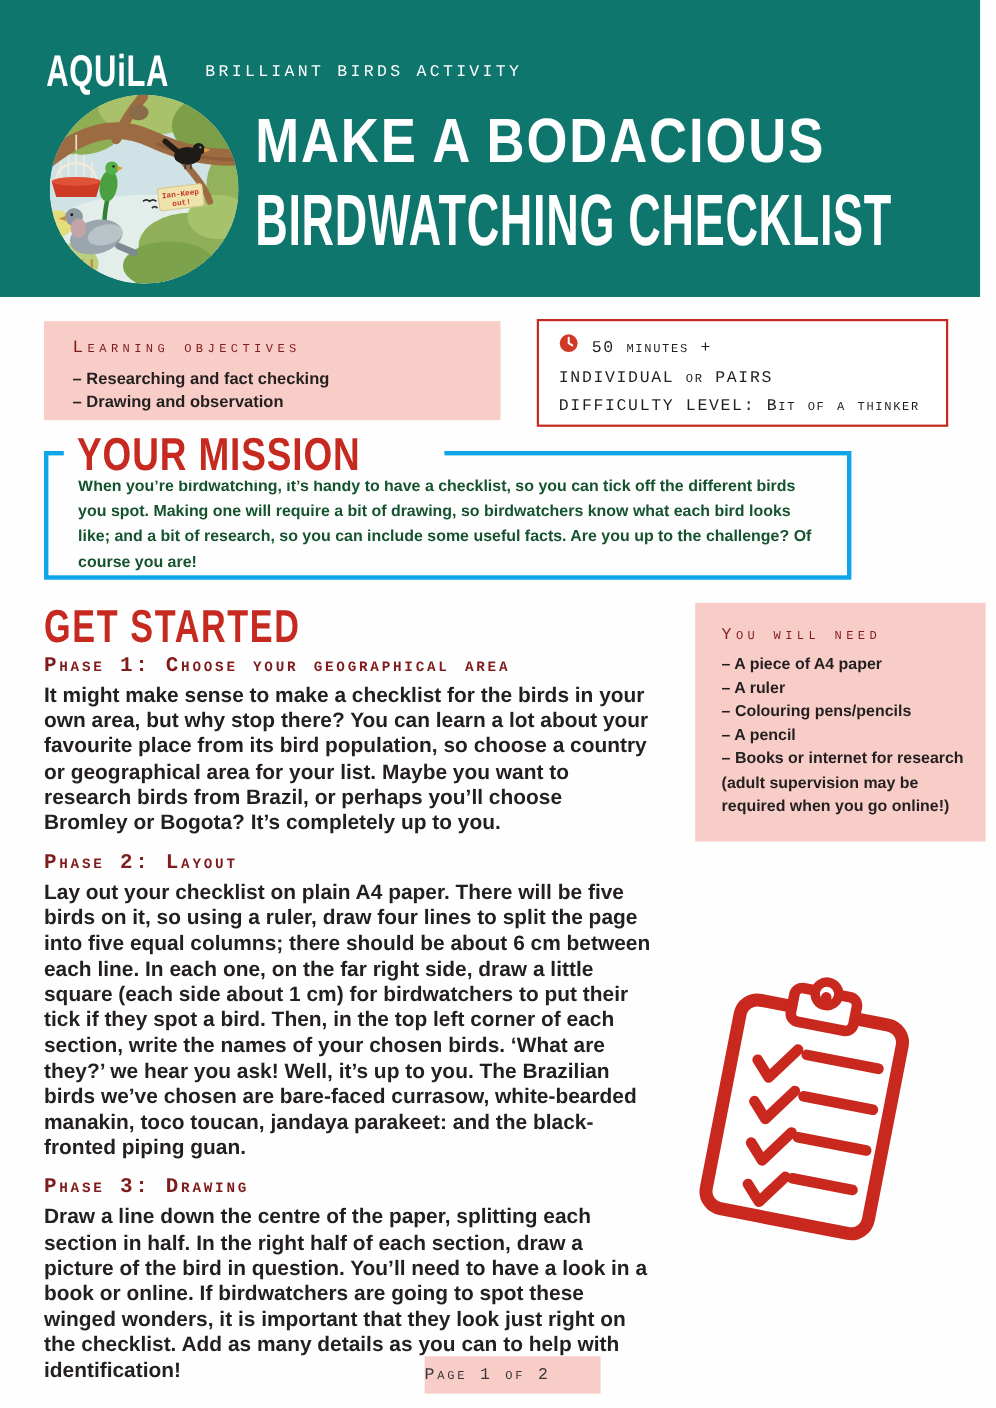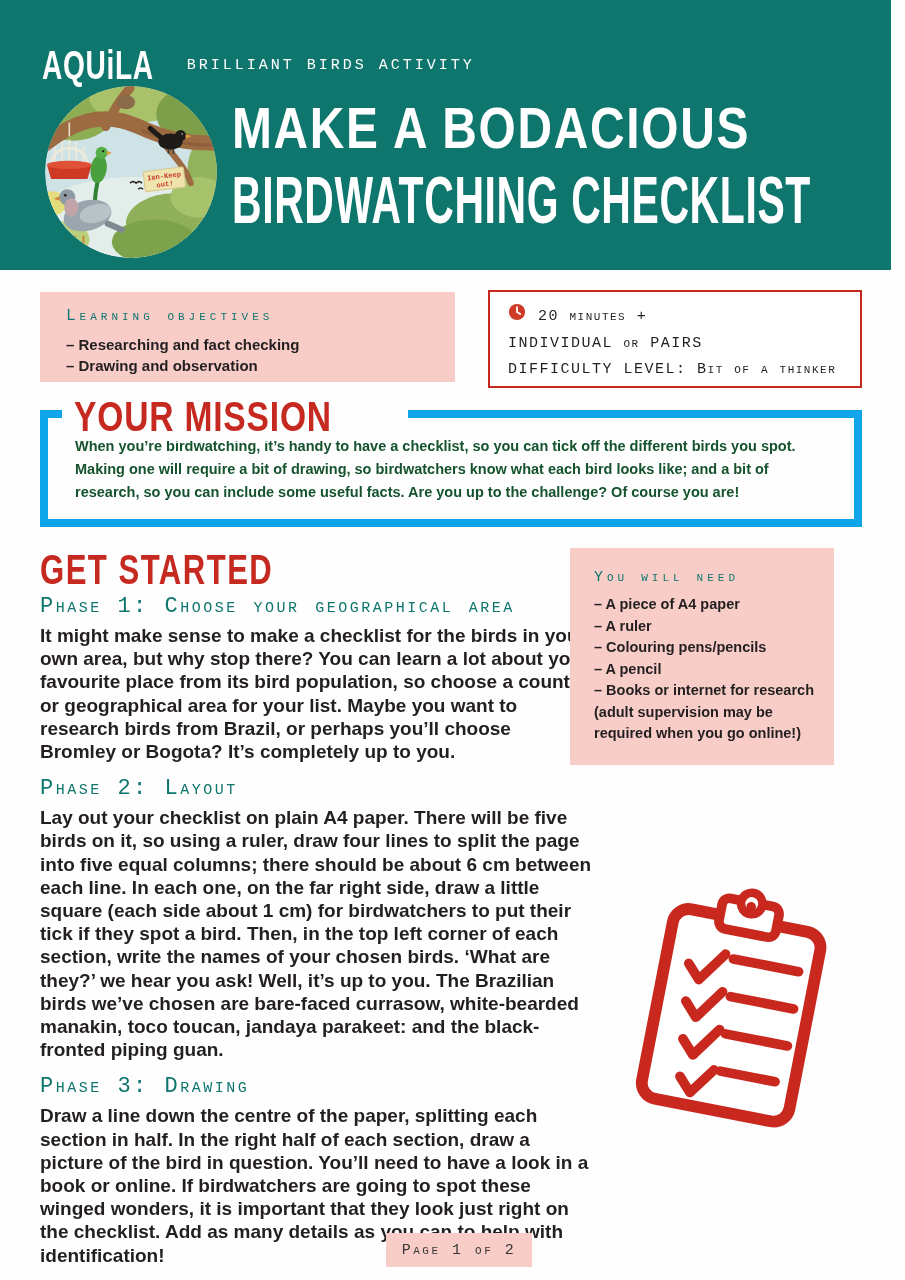--- a/index.html
+++ b/index.html
@@ -14,59 +14,59 @@
   .tagline { font-family:"Liberation Mono", monospace; color:#ffffff; font-size:15px;
              letter-spacing:3px; margin-left:-30px; white-space:nowrap; }
   .circle-illo { position:absolute; left:45px; top:86px; width:172px; height:172px; border-radius:50%; overflow:hidden; }
   .title { position:absolute; left:232px; top:100px; color:#ffffff; font-weight:700; line-height:1; }
   .title .t1 span { display:inline-block; font-size:57px; letter-spacing:2px; transform:scale(0.84,1.0); transform-origin:left bottom; white-space:nowrap; }
   .title .t2 { margin-top:10px; }
   .title .t2 span { display:inline-block; font-size:66px; letter-spacing:1px; transform:scale(0.62,1.0); transform-origin:left top; white-space:nowrap; }
 
   
   .tw { font-family:"Liberation Mono", monospace; font-variant:small-caps; }
-  .tw-red { color:#0f766e; }
+  .tw-red { color:#7f1d1d; }
 
   
   .lo-box { position:absolute; left:40px; top:292px; width:415px; height:90px; background:#f8cdc8; padding:15px 24px 0 26px; }
   .lo-title { font-size:16px; letter-spacing:4px; margin-bottom:9px; }
   .lo-item { font-size:15px; color:#231f20; line-height:21px; font-weight:700; font-weight:600; }
   .lo-item { font-weight:bold; font-weight:600; }
   .lo-item { font-weight:normal; font-weight:600; }
   .info-box { position:absolute; left:488px; top:290px; width:374px; height:98px; background:#ffffff;
               border:2px solid #c5291f; padding:11px 16px 0 18px; }
   .info-line { font-size:15px; letter-spacing:1.5px; line-height:26px; color:#231f20; display:flex; align-items:center; }
   .clock { margin-right:12px; flex:0 0 auto; display:inline-block; }
 
   
-  .mission { position:absolute; left:40px; top:410px; width:822px; height:117px; border:8px solid #0ea5e9; }
+  .mission { position:absolute; left:40px; top:410px; width:734px; height:117px; border:4px solid #0ea5e9; }
   .mission-title { position:absolute; top:-25px; left:14px; background:#fefefe; padding:0 12px; color:#c5291f; font-weight:700; }
   .mission-title span { display:inline-block; font-size:42px; letter-spacing:1px; transform:scale(0.80,1.0); transform-origin:left center; white-space:nowrap; }
   .mission-body { padding:17px 24px 0 27px; font-size:14.5px; line-height:23px; color:#14532d; font-weight:600; }
 
   
   .get-started { position:absolute; left:40px; top:546px; color:#c5291f; font-weight:700; }
   .get-started span { display:inline-block; font-size:42px; letter-spacing:2px; transform:scale(0.74,1.0); transform-origin:left top; white-space:nowrap; }
 
   .col-left { position:absolute; left:40px; top:594px; width:552px; }
-  .phase h3 { font-size:22px; letter-spacing:2.5px; font-weight:400; white-space:nowrap; margin-bottom:5px; }
+  .phase h3 { font-size:19px; letter-spacing:2.5px; font-weight:700; white-space:nowrap; margin-bottom:5px; }
   .phase p { font-size:19px; line-height:23.2px; color:#231f20; margin-bottom:13px; font-weight:600; }
   .continues { font-size:14px; letter-spacing:2.5px; margin-top:25px; }
 
   
-  .need-box { position:absolute; left:570px; top:548px; width:264px; min-height:204px; background:#f8cdc8; padding:21px 19px 20px 24px; }
+  .need-box { position:absolute; left:632px; top:548px; width:264px; min-height:204px; background:#f8cdc8; padding:21px 19px 20px 24px; }
   .need-title { font-size:15px; letter-spacing:4px; margin-bottom:8px; }
   .need-item { font-size:14.5px; line-height:21.5px; color:#231f20; font-weight:600; }
 
   
   .clipboard { position:absolute; left:598px; top:884px; }
 
   
-  .footer-badge { position:absolute; left:386px; top:1233px; width:146px; height:34px; background:#f8cdc8;
-                  display:flex; align-items:center; justify-content:center; }
+  .footer-badge { position:absolute; left:386px; top:1233px; width:160px; height:34px; background:#f8cdc8;
+                  display:flex; align-items:center; justify-content:flex-start; }
   .footer-badge span { font-size:15px; letter-spacing:2.5px; color:#3a3637; }
 </style>
 </head>
 <body>
 
 <div class="page">
 
   <div class="header">
     <div class="logo-row">
       <span class="logo">AQUiLA</span>
@@ -173,21 +173,21 @@
   </div>
 
   <div class="info-box">
     <div class="info-line tw">
       <span class="clock">
         <svg width="18" height="18" viewBox="0 0 20 20">
           <circle cx="10" cy="10" r="9" fill="#cf3a27"></circle>
           <path d="M10 4.5 V10 L13.6 12.2" stroke="#ffffff" stroke-width="2" fill="none" stroke-linecap="round"></path>
         </svg>
       </span>
-      <span>20 minutes +</span>
+      <span>50 minutes +</span>
     </div>
     <div class="info-line tw">INDIVIDUAL or PAIRS</div>
     <div class="info-line tw">DIFFICULTY LEVEL: Bit of a thinker</div>
   </div>
 
   <div class="mission">
     <div class="mission-title">
       <span>YOUR MISSION</span>
     </div>
     <p class="mission-body">When you’re birdwatching, it’s handy to have a checklist, so you can tick off the different birds you spot. Making one will require a bit of drawing, so birdwatchers know what each bird looks like; and a bit of research, so you can include some useful facts. Are you up to the challenge? Of course you are!</p>

